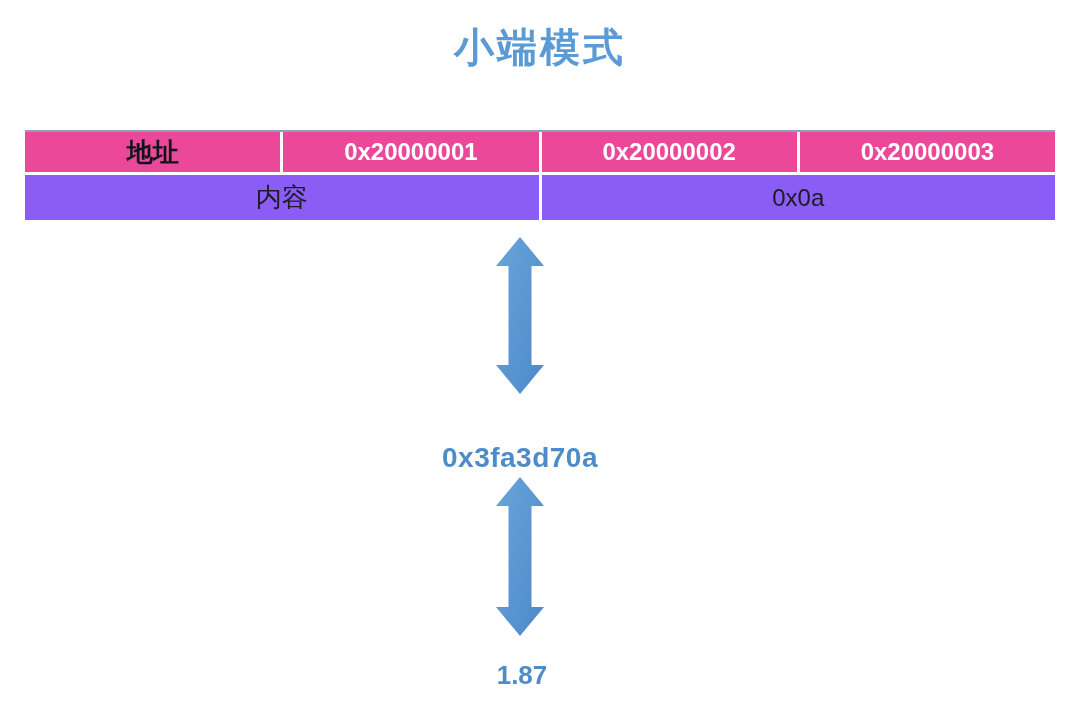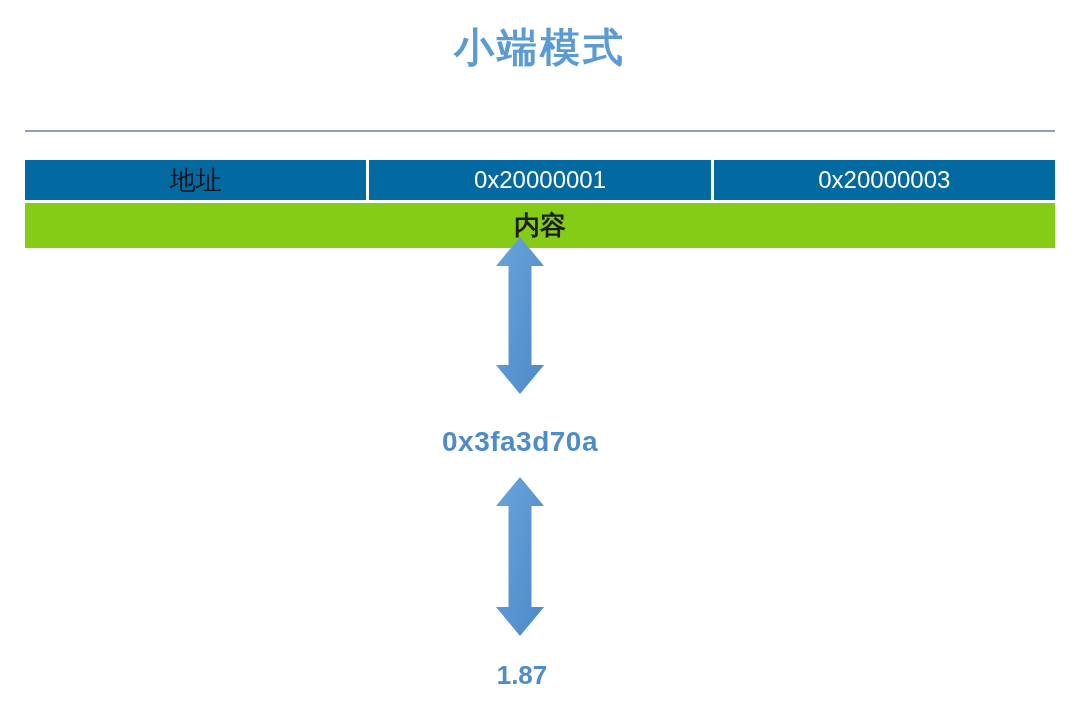--- a/index.html
+++ b/index.html
@@ -42,50 +42,49 @@
     margin-bottom: 3px;
   }
   .cell {
     flex: 1;
     display: flex;
     align-items: center;
     justify-content: center;
     white-space: nowrap;
   }
   .header .cell {
-    background: #0369a1;
+    background: #ec4899;
     height: 40px;
     color: #ffffff;
-    font-weight: normal;
+    font-weight: bold;
     font-size: 24px;
-    margin-top: 28px;
   }
   .header .cell.label {
     color: #0e141c;
     font-size: 26px;
   }
   .content .cell {
-    background: #84cc16;
+    background: #8b5cf6;
     height: 45px;
     color: #1b1d21;
     font-size: 24px;
-    font-weight: 700;
+    font-weight: 400;
   }
   .content .cell.label {
     font-size: 26px;
   }
   .arrow {
     position: absolute;
     left: 496px;
   }
   .arrow.top { top: 237px; }
   .arrow.bottom { top: 477px; }
   .hex-value {
     position: absolute;
-    top: 426px;
+    top: 442px;
     left: 0;
     width: 1040px;
     text-align: center;
     font-size: 28px;
     font-weight: bold;
     color: #4E8BC9;
     letter-spacing: 0.5px;
   }
   .decimal-value {
     position: absolute;
@@ -112,24 +111,26 @@
 <body>
 
 <div class="page">
 
   <div class="title">小端模式</div>
 
   <div class="mem-table">
     <div class="row header">
       <div class="cell label">地址</div>
       <div class="cell">0x20000001</div>
+      <div class="cell">0x20000002</div>
       <div class="cell">0x20000003</div>
     </div>
     <div class="row content">
       <div class="cell label">内容</div>
+      <div class="cell">0x0a</div>
     </div>
   </div>
 
   <svg class="arrow top" width="48" height="157" viewBox="0 0 48 157" xmlns="http://www.w3.org/2000/svg">
     <defs>
       <linearGradient id="arrowGrad1" x1="0" y1="0" x2="1" y2="1">
         <stop offset="0" stop-color="#6AA4DB"></stop>
         <stop offset="1" stop-color="#4C89C8"></stop>
       </linearGradient>
     </defs>

